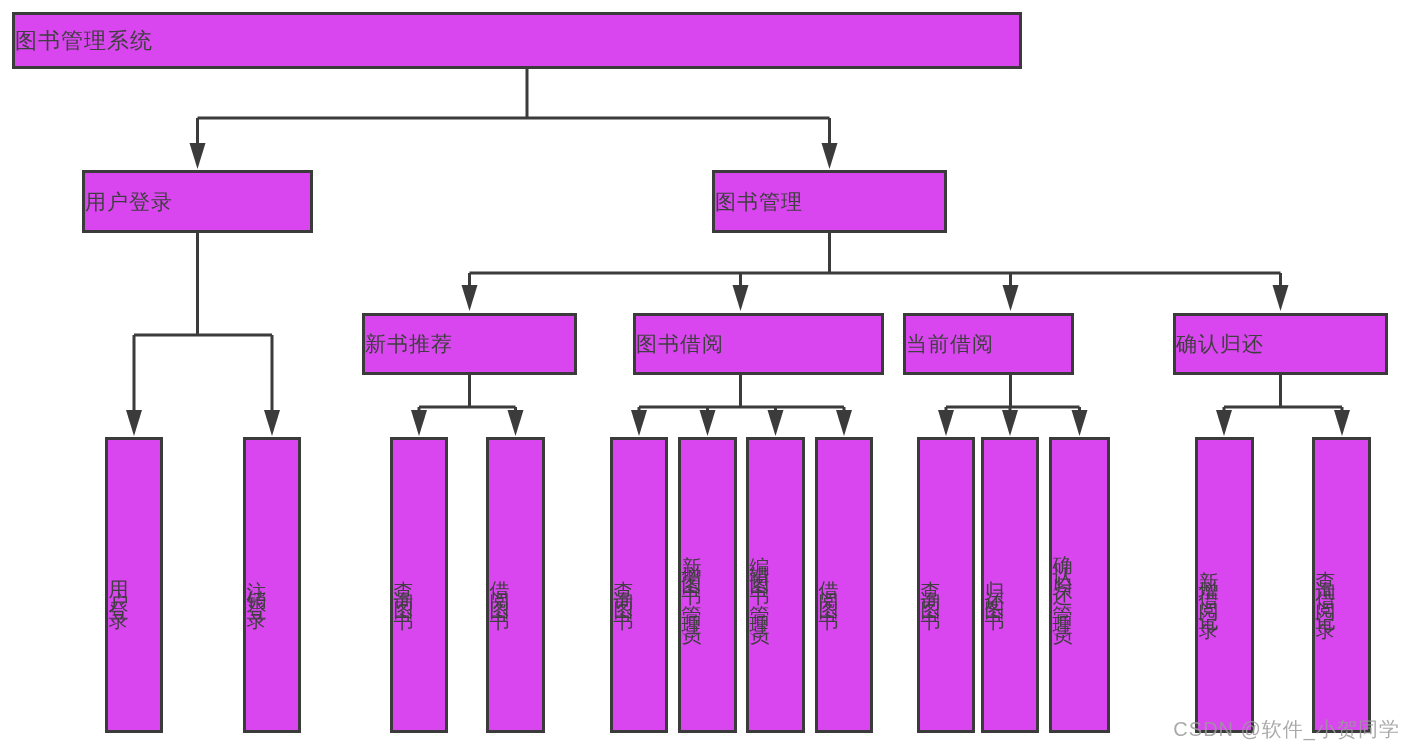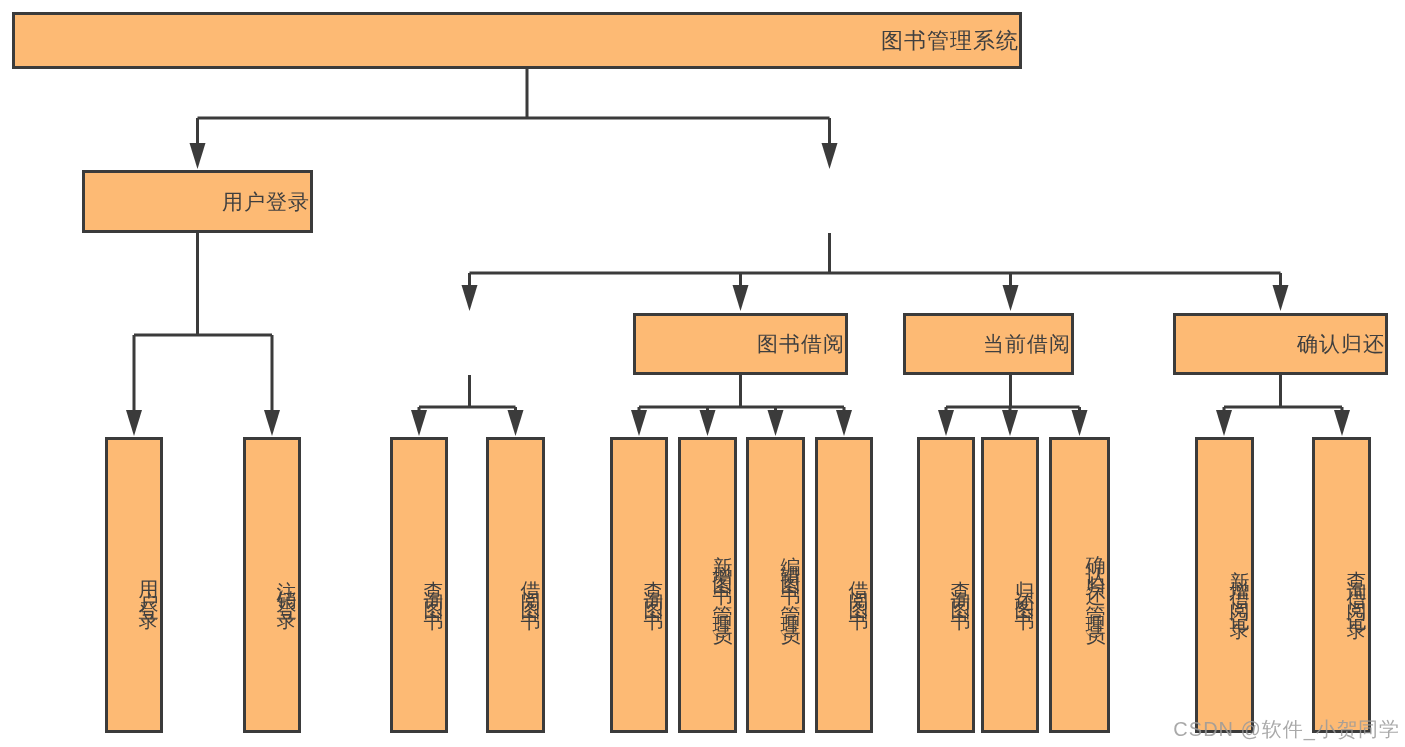--- a/index.html
+++ b/index.html
@@ -15,24 +15,24 @@
     position:relative;
     width:1405px;height:747px;
     background:var(--bg-color);
     overflow:hidden;
   }
   svg.wires{position:absolute;left:0;top:0;}
   .connector{stroke:var(--line-color);stroke-width:3;fill:none;}
   .arrowhead{fill:var(--line-color);stroke:none;}
   .box{
     position:absolute;
-    background:#fdba74;
+    background:#d946ef;
     border:3px solid var(--line-color);
     color:var(--text-color);
-    display:flex;align-items:center;justify-content:flex-end;
+    display:flex;align-items:center;justify-content:flex-start;
     font-size:21px;
     letter-spacing:1px;
     text-align:center;
     white-space:nowrap;
   }
   .box.root{font-size:22px;}
   .box.leaf{letter-spacing:0;}
   .leaf .vtext{
     writing-mode:vertical-rl;
     text-orientation:mixed;
@@ -107,22 +107,28 @@
     </g>
   </svg>
 
   <div class="box root" style="left:12px;top:12px;width:1010px;height:57px">
     <span>图书管理系统</span>
   </div>
 
   <div class="box" style="left:82px;top:170px;width:231px;height:63px">
     <span>用户登录</span>
   </div>
+  <div class="box" style="left:712px;top:170px;width:235px;height:63px">
+    <span>图书管理</span>
+  </div>
 
-  <div class="box" style="left:633px;top:313px;width:215px;height:62px">
+  <div class="box" style="left:362px;top:313px;width:215px;height:62px">
+    <span>新书推荐</span>
+  </div>
+  <div class="box" style="left:633px;top:313px;width:251px;height:62px">
     <span>图书借阅</span>
   </div>
   <div class="box" style="left:903px;top:313px;width:171px;height:62px">
     <span>当前借阅</span>
   </div>
   <div class="box" style="left:1173px;top:313px;width:215px;height:62px">
     <span>确认归还</span>
   </div>
 
   <div class="box leaf" style="left:105px;top:437px;width:58px;height:296px">

